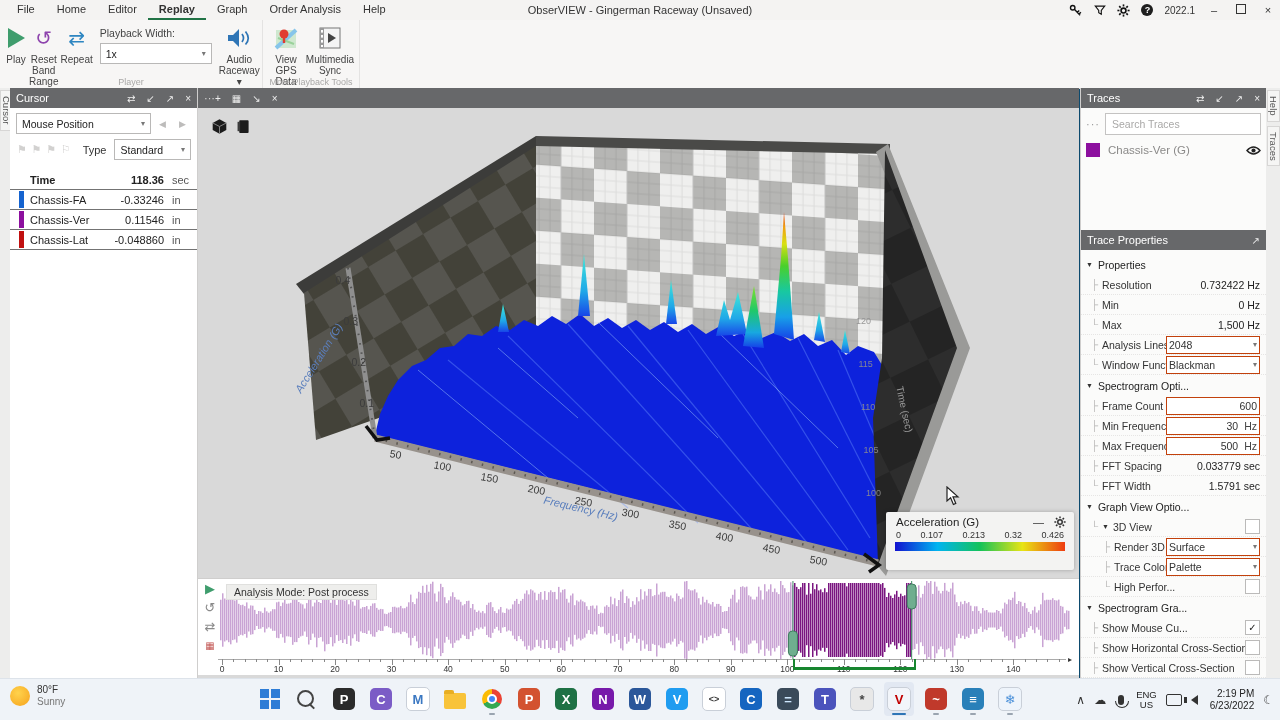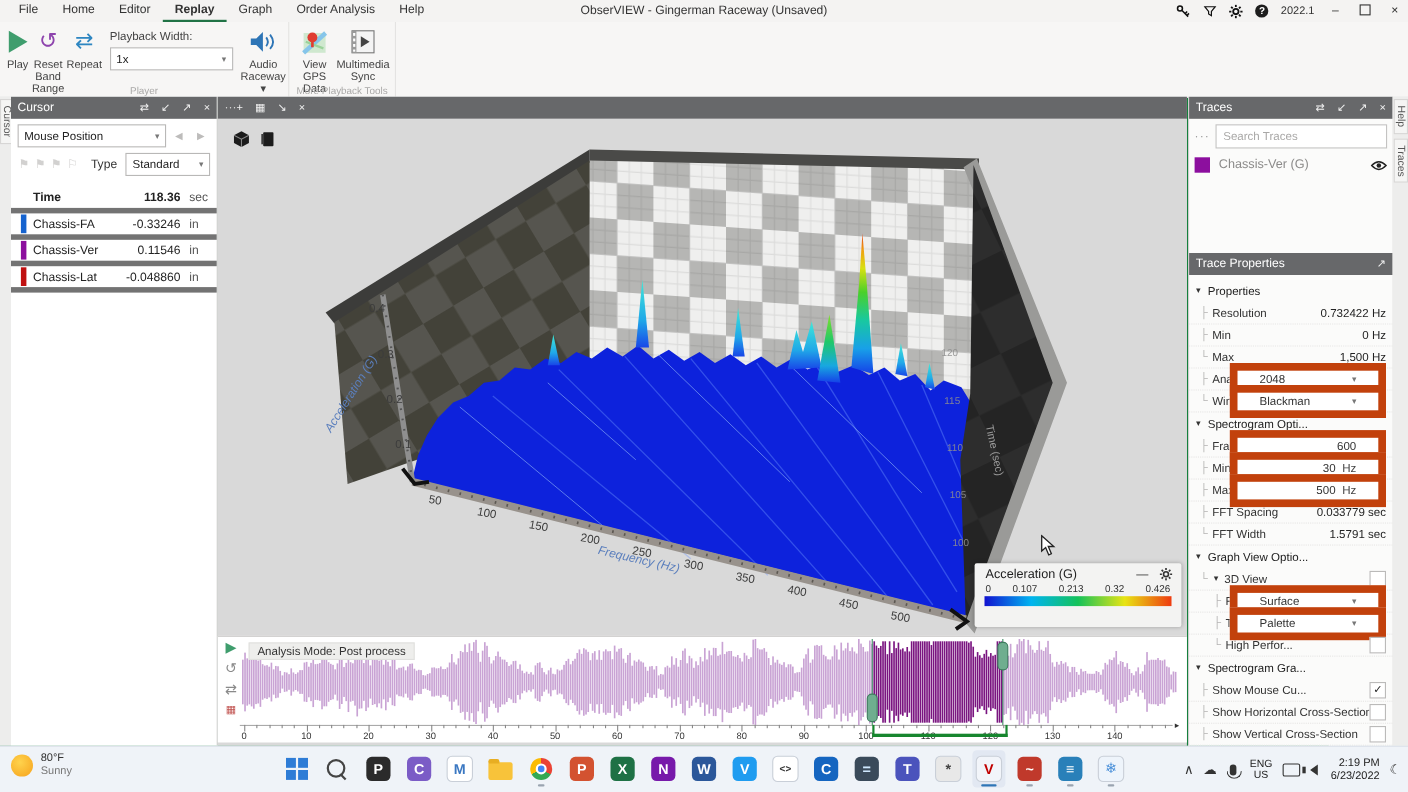--- a/index.html
+++ b/index.html
@@ -1,17 +1,17 @@
 <!DOCTYPE html>
 <html><head>
 <meta charset="utf-8">
 <style>
   html,body{margin:0;padding:0;width:1280px;height:720px;overflow:hidden;
     font-family:"Liberation Sans","DejaVu Sans",sans-serif;background:#e6e6e6;}
-  #app{position:relative;width:1208px;height:720px;background:#15803d;}
+  #app{position:relative;width:1208px;height:720px;background:#0c4a6e;}
 
   
   #titlebar{position:absolute;top:0;left:0;width:1280px;height:20px;background:#f4f3f2;border-bottom:1px solid #e2e1e0;}
   #menu-list{position:absolute;left:6px;top:0;display:flex;height:20px;}
   .menu-item{padding:0 11px;font-size:11px;line-height:19px;color:#333;cursor:default;}
   .menu-item.active{font-weight:bold;border-bottom:2px solid #217346;}
   #app-title{position:absolute;left:0;right:0;top:0;text-align:center;font-size:11px;line-height:20px;color:#333;pointer-events:none;}
   #titlebar-right{position:absolute;right:4px;top:0;height:20px;display:flex;align-items:center;gap:11px;}
   .tbr-icon{width:13px;height:13px;display:flex;align-items:center;justify-content:center;}
   .help-badge{width:12px;height:12px;border-radius:50%;background:#1d1d1d;color:#fff;font-size:9px;font-weight:bold;display:flex;align-items:center;justify-content:center;}
@@ -46,21 +46,21 @@
 
   
   #cursor-panel{position:absolute;left:10px;top:0;width:187px;height:590px;background:#fff;border-right:1px solid #cfcecd;}
   .cp-row{display:flex;align-items:center;margin:5px 6px 0 6px;gap:3px;}
   #mode-select{flex:1;}
   .nav-btn{width:15px;height:19px;display:flex;align-items:center;justify-content:center;color:#bdbcbb;font-size:9px;border:1px solid transparent;}
   .flag{font-size:11px;color:#d2d1d0;width:13px;text-align:center;}
   .type-label{font-size:11px;color:#333;margin:0 5px 0 8px;}
   #type-select{width:72px;}
   #cursor-table{margin-top:10px;}
-  .c-row{display:flex;align-items:center;height:19px;font-size:11px;color:#222;border-bottom:5px solid #737373;padding-right:5px;}
+  .c-row{display:flex;align-items:center;height:19px;font-size:11px;color:#222;border-bottom:1px solid #737373;padding-right:5px;}
   .c-row.bold .c-label,.c-row.bold .c-val{font-weight:bold;}
   .c-bar{width:5px;height:17px;margin:0 6px 0 9px;}
   .c-label{width:72px;}
   .c-val{flex:1;text-align:right;}
   .c-unit{width:20px;text-align:left;margin-left:8px;color:#555;}
 
   
   #center-panel{position:absolute;left:198px;top:0;width:881px;height:590px;background:#d9d9d9;}
   #plot-area{position:absolute;left:0;top:20px;width:881px;height:470px;background:#d9d9d9;overflow:hidden;}
   #cube-icons{position:absolute;left:13px;top:10px;display:flex;gap:7px;z-index:5;}
@@ -98,21 +98,21 @@
   #trace-props-header{position:absolute;left:0;top:142px;width:185px;}
   #prop-rows{position:absolute;left:0;top:166px;width:185px;}
   .prop-section{display:flex;align-items:center;height:21px;font-size:10.5px;color:#222;padding-left:5px;gap:5px;}
   .prop-section .caret{font-size:7px;color:#333;}
   .prop-row{display:flex;align-items:center;height:19px;font-size:10.5px;color:#333;padding-left:10px;padding-right:6px;border-bottom:1px dotted #e6e5e4;}
   .prop-row.ind2{padding-left:22px;}
   .branch{color:#b5b4b3;width:11px;font-size:10px;}
   .prop-row .caret{font-size:7px;color:#333;margin-right:4px;}
   .prop-label{flex:1;white-space:nowrap;overflow:hidden;}
   .prop-value{color:#222;}
-  .prop-box{width:88px;height:16px;border:7px solid #c2410c;background:#fff;font-size:10.5px;display:flex;align-items:center;padding:0 20px;}
+  .prop-box{width:88px;height:16px;border:1px solid #c2410c;background:#fff;font-size:10.5px;display:flex;align-items:center;padding:0 2px;}
   .prop-box .dd-val{flex:1;}
   .prop-box .inp-val{margin-left:auto;}
   .prop-box .inp-sfx{margin-left:6px;color:#444;}
   .chk{width:13px;height:13px;border:1px solid #bbbab9;background:#fff;display:flex;align-items:center;justify-content:center;font-size:10px;color:#222;}
 
   
   #taskbar{position:absolute;top:678px;left:0;width:1280px;height:42px;background:#eff3f8;border-top:1px solid #dde3ea;}
   #weather{position:absolute;left:10px;top:5px;display:flex;align-items:center;gap:7px;}
   #sun-icon{width:20px;height:20px;border-radius:50%;background:radial-gradient(circle at 40% 35%,#ffd34d,#f6a21c);}
   #weather-text{font-size:10px;line-height:12px;}

